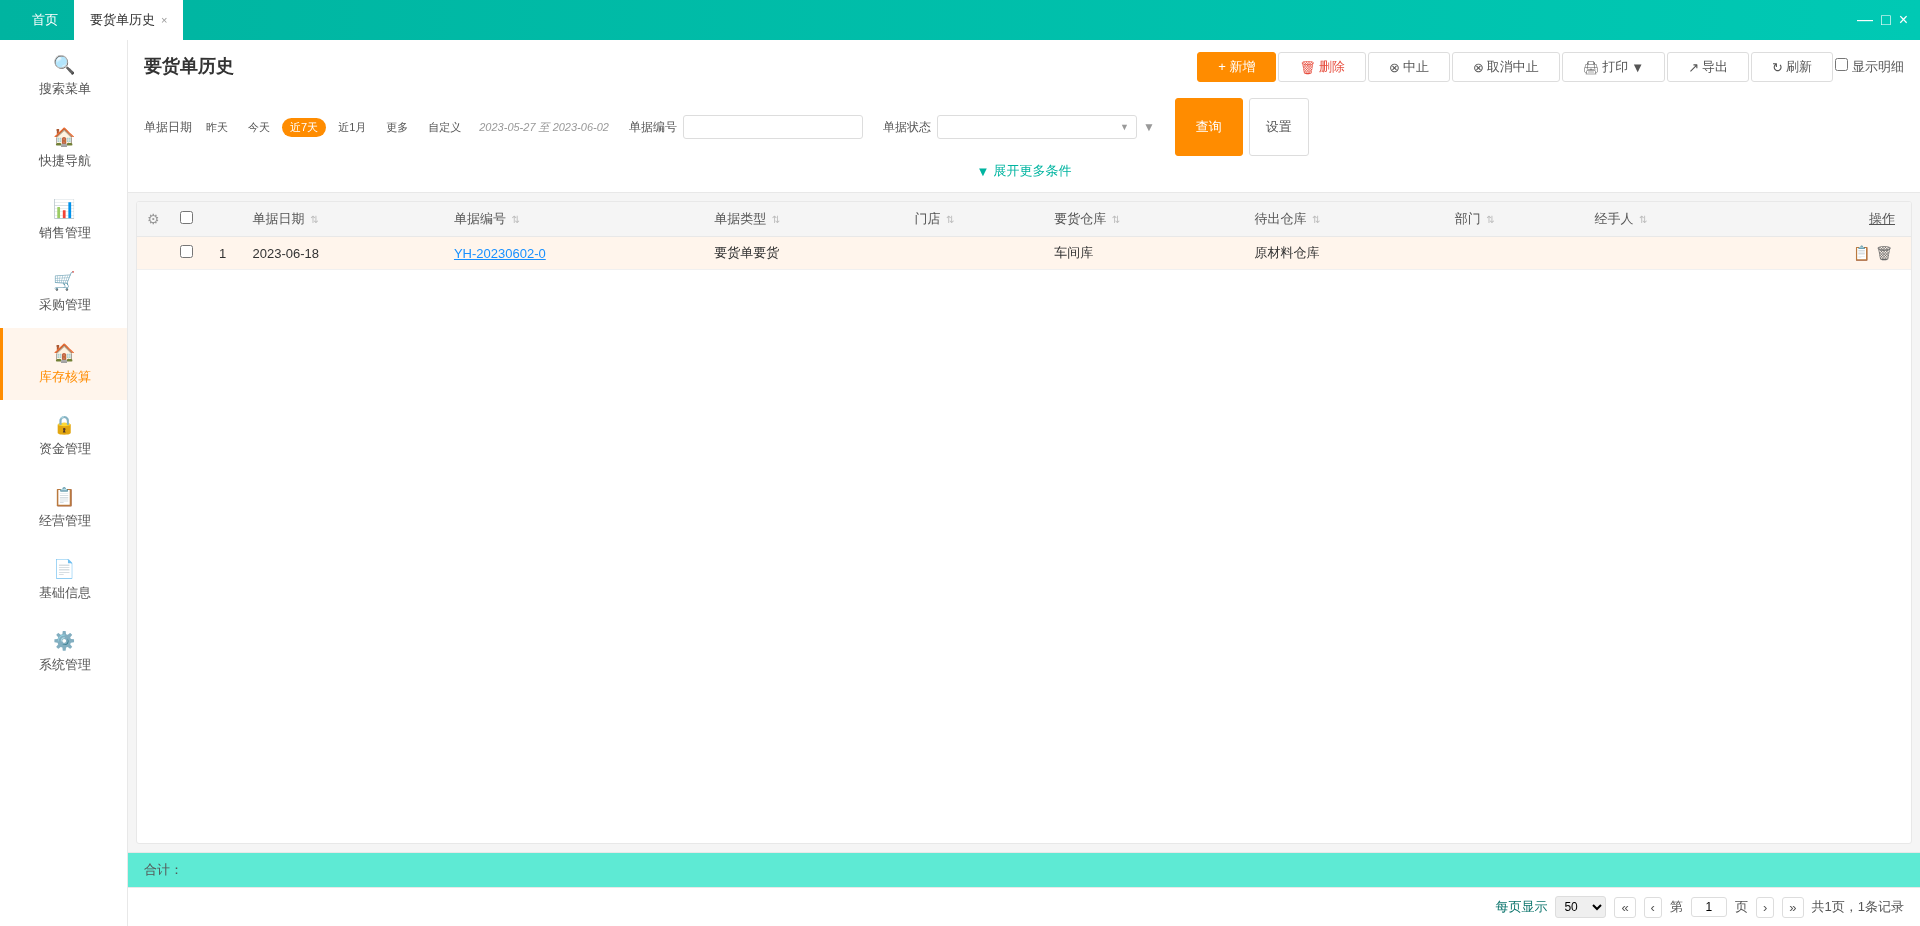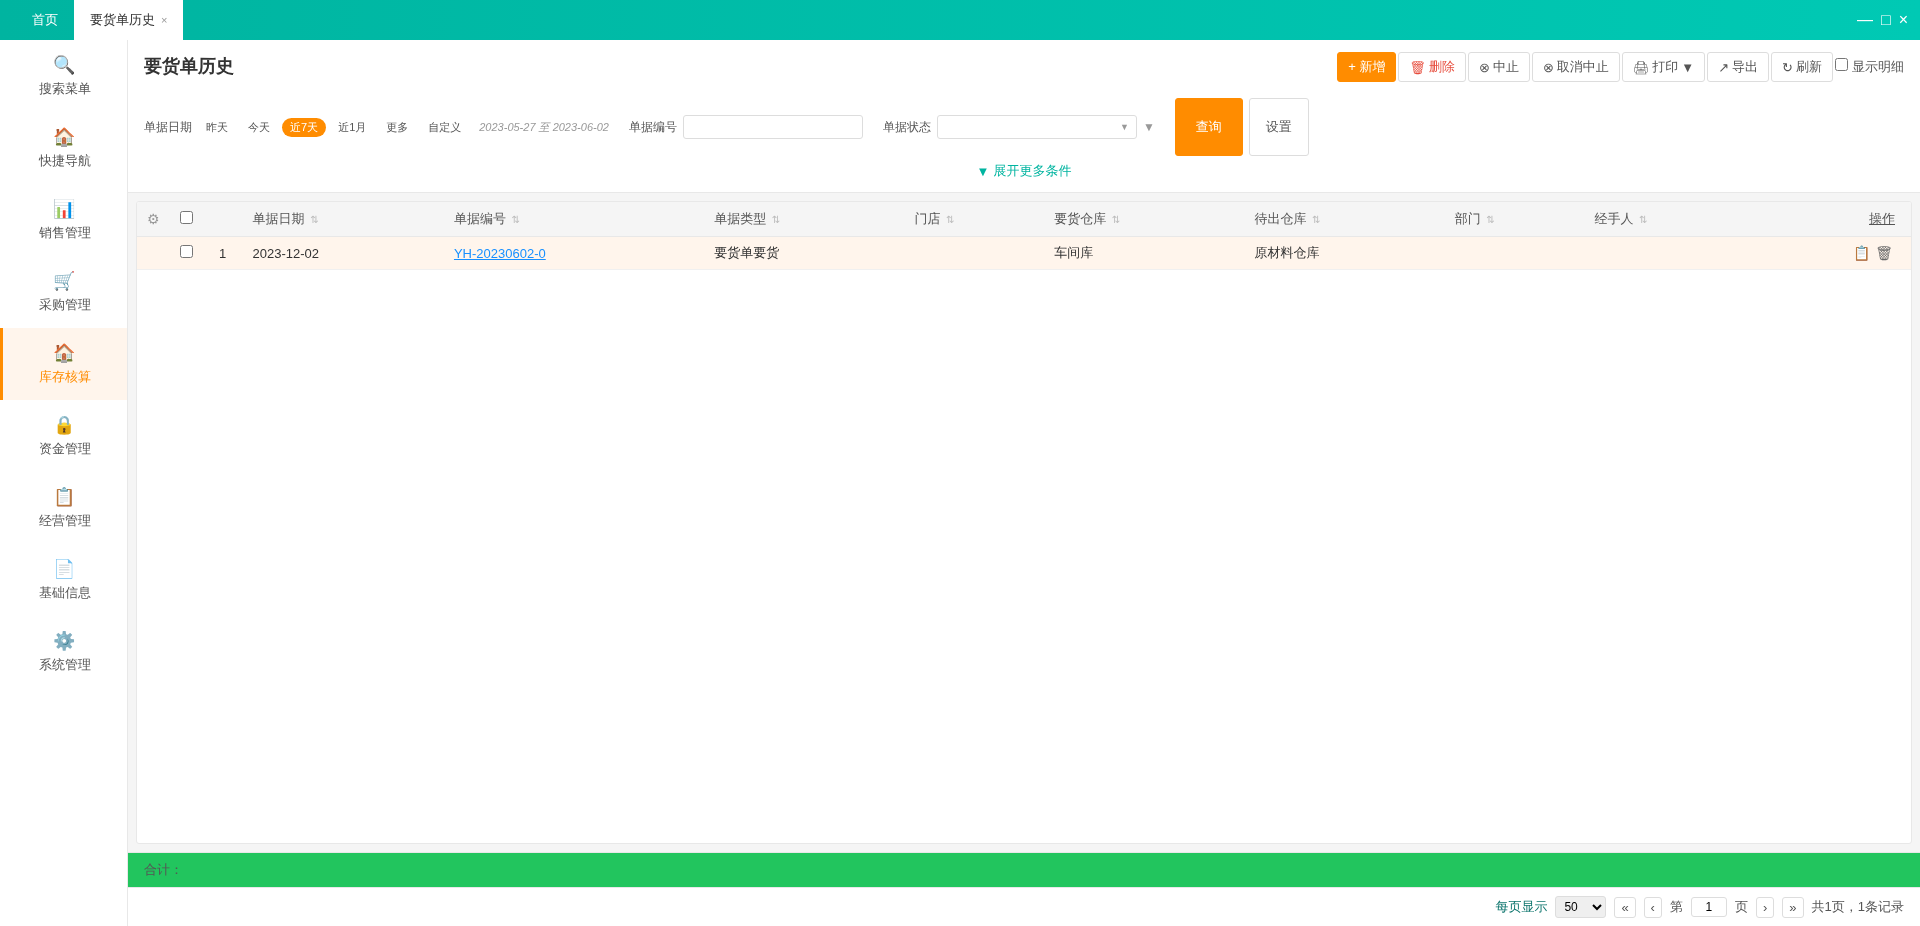--- a/index.html
+++ b/index.html
@@ -111,21 +111,21 @@
       display: flex;
       align-items: center;
       gap: 2px;
       justify-content: flex-end;
       margin-bottom: 8px;
     }
     .toolbar-btn {
       display: flex;
       align-items: center;
       gap: 3px;
-      padding: 5px 10px;
+      padding: 5px 20px;
       border: 1px solid #ddd;
       background: white;
       cursor: pointer;
       border-radius: 3px;
       color: #555;
       font-size: 12px;
     }
     .toolbar-btn.primary {
       background: #ff8c00;
       border-color: #ff8c00;
@@ -264,21 +264,21 @@
     .link-text { color: #1890ff; cursor: pointer; text-decoration: underline; }
     .settings-icon-cell { color: #999; font-size: 14px; cursor: pointer; }
     .col-settings { width: 30px; }
     .col-checkbox { width: 30px; }
     .col-num { width: 40px; text-align: center; }
     .action-icons { display: flex; gap: 4px; }
     .action-icon { cursor: pointer; color: #666; font-size: 14px; }
 
     
     .footer-bar {
-      background: #22c55e;
+      background: #5eead4;
       padding: 8px 16px;
       border-top: 1px solid #e8e8e8;
       font-size: 12px;
       color: #555;
       display: flex;
       align-items: center;
       flex-shrink: 0;
     }
 
     
@@ -531,21 +531,21 @@
             </th>
           </tr>
         </thead>
         <tbody>
           <tr class="highlighted">
             <td></td>
             <td>
               <input type="checkbox" style="">
             </td>
             <td class="col-num" style="text-align:center;">1</td>
-            <td>2023-12-02</td>
+            <td>2023-06-18</td>
             <td>
               <span class="link-text">YH-20230602-0</span>
             </td>
             <td>要货单要货</td>
             <td></td>
             <td>车间库</td>
             <td>原材料仓库</td>
             <td></td>
             <td></td>
             <td style="text-align:right;">

